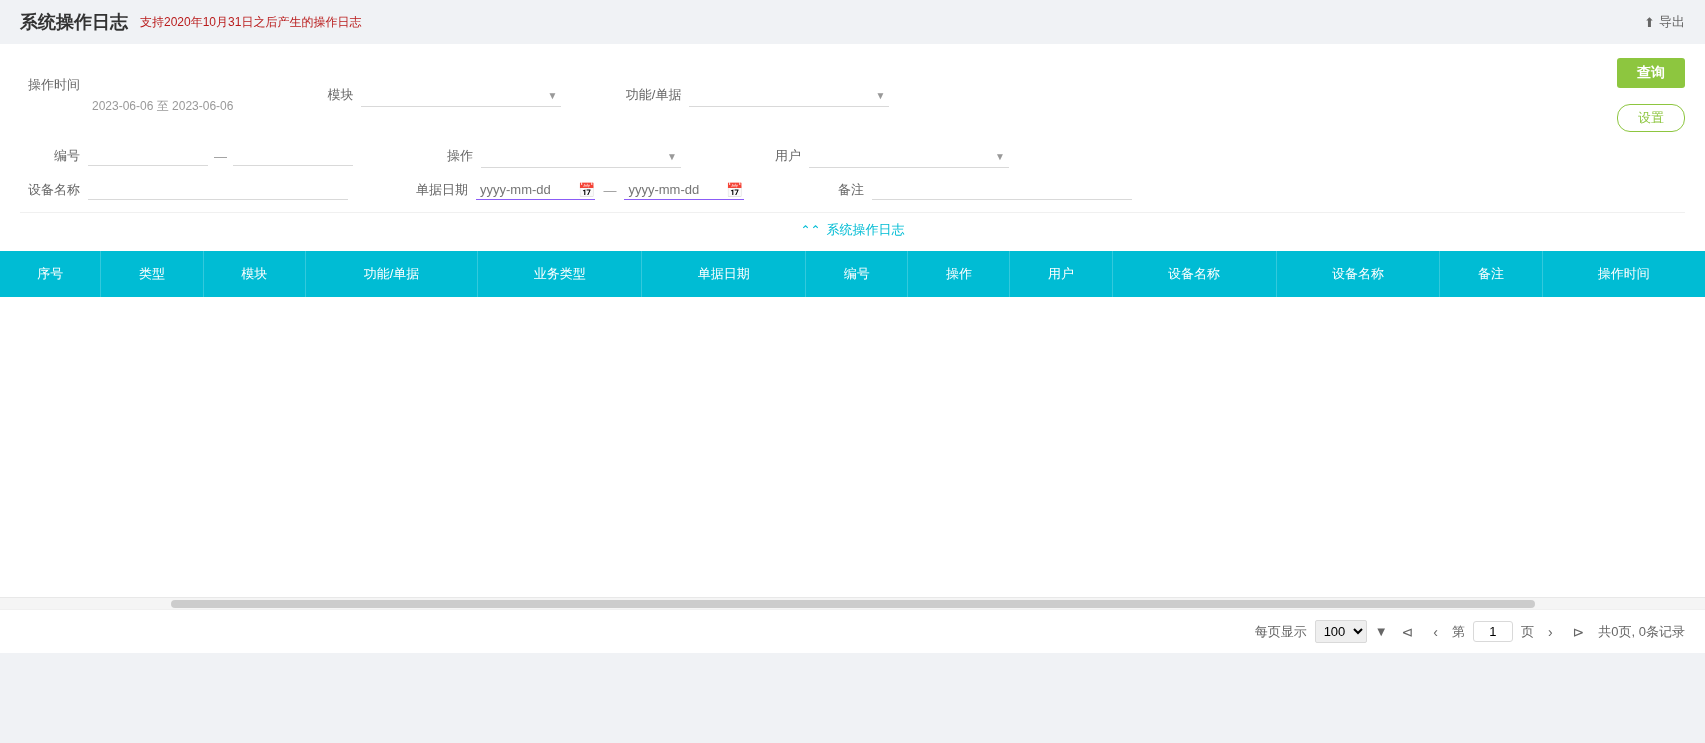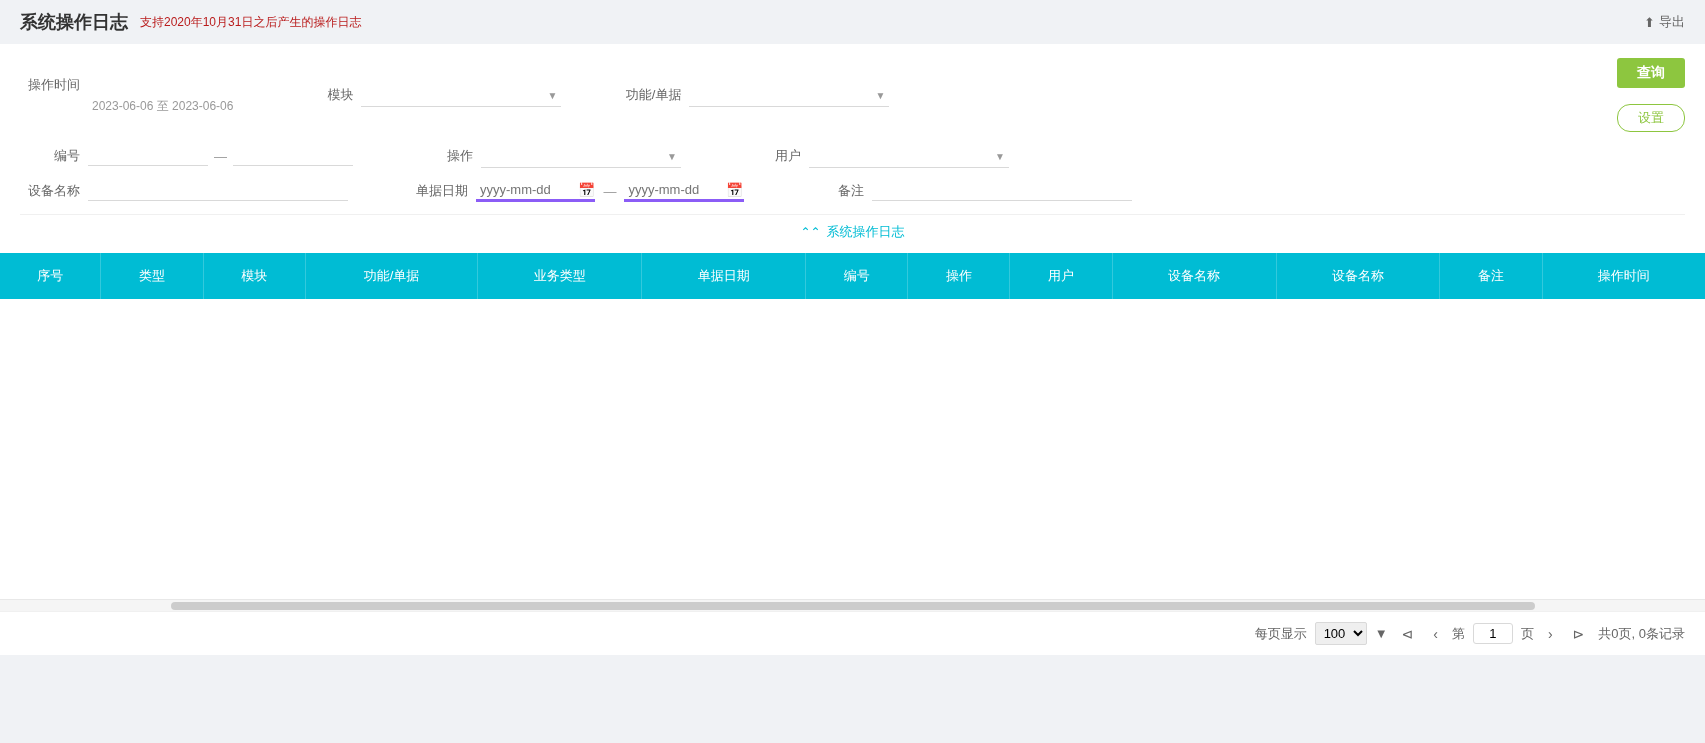--- a/index.html
+++ b/index.html
@@ -60,21 +60,21 @@
       background: #8dc63f; color: #fff; border: none; border-radius: 3px;
       padding: 6px 20px; cursor: pointer; font-size: 14px; font-weight: bold;
     }
     .settings-btn {
       background: #fff; color: #8dc63f; border: 1px solid #8dc63f; border-radius: 13px;
       padding: 4px 20px; cursor: pointer; font-size: 13px;
     }
 
     .date-input-wrapper {
       position: relative; display: inline-flex; align-items: center;
-      border-bottom: 3px solid #8b5cf6;
+      border-bottom: 1px solid #8b5cf6;
     }
     .date-input {
       border: none; outline: none; background: transparent;
       font-size: 13px; color: #bbb; padding: 2px 4px; width: 100px;
     }
     .calendar-icon {
       color: #00bcd4; font-size: 14px; margin-left: 2px; cursor: pointer;
     }
 
     .collapse-btn {

